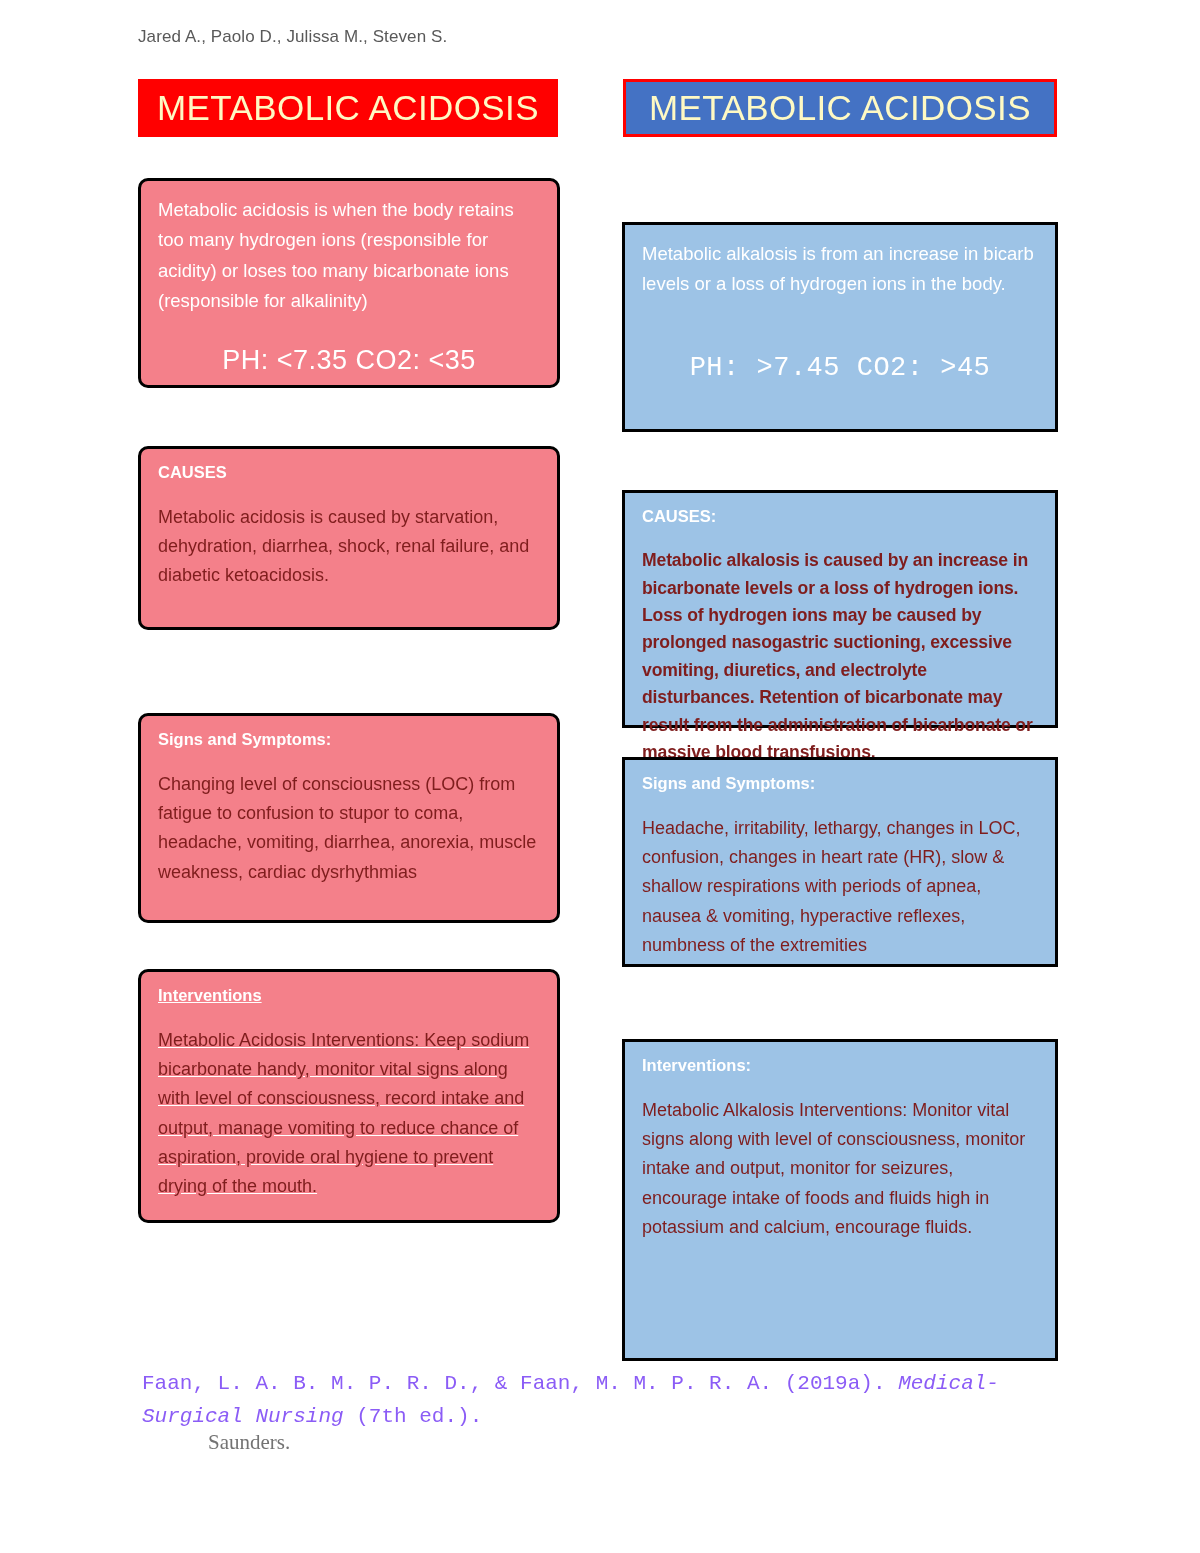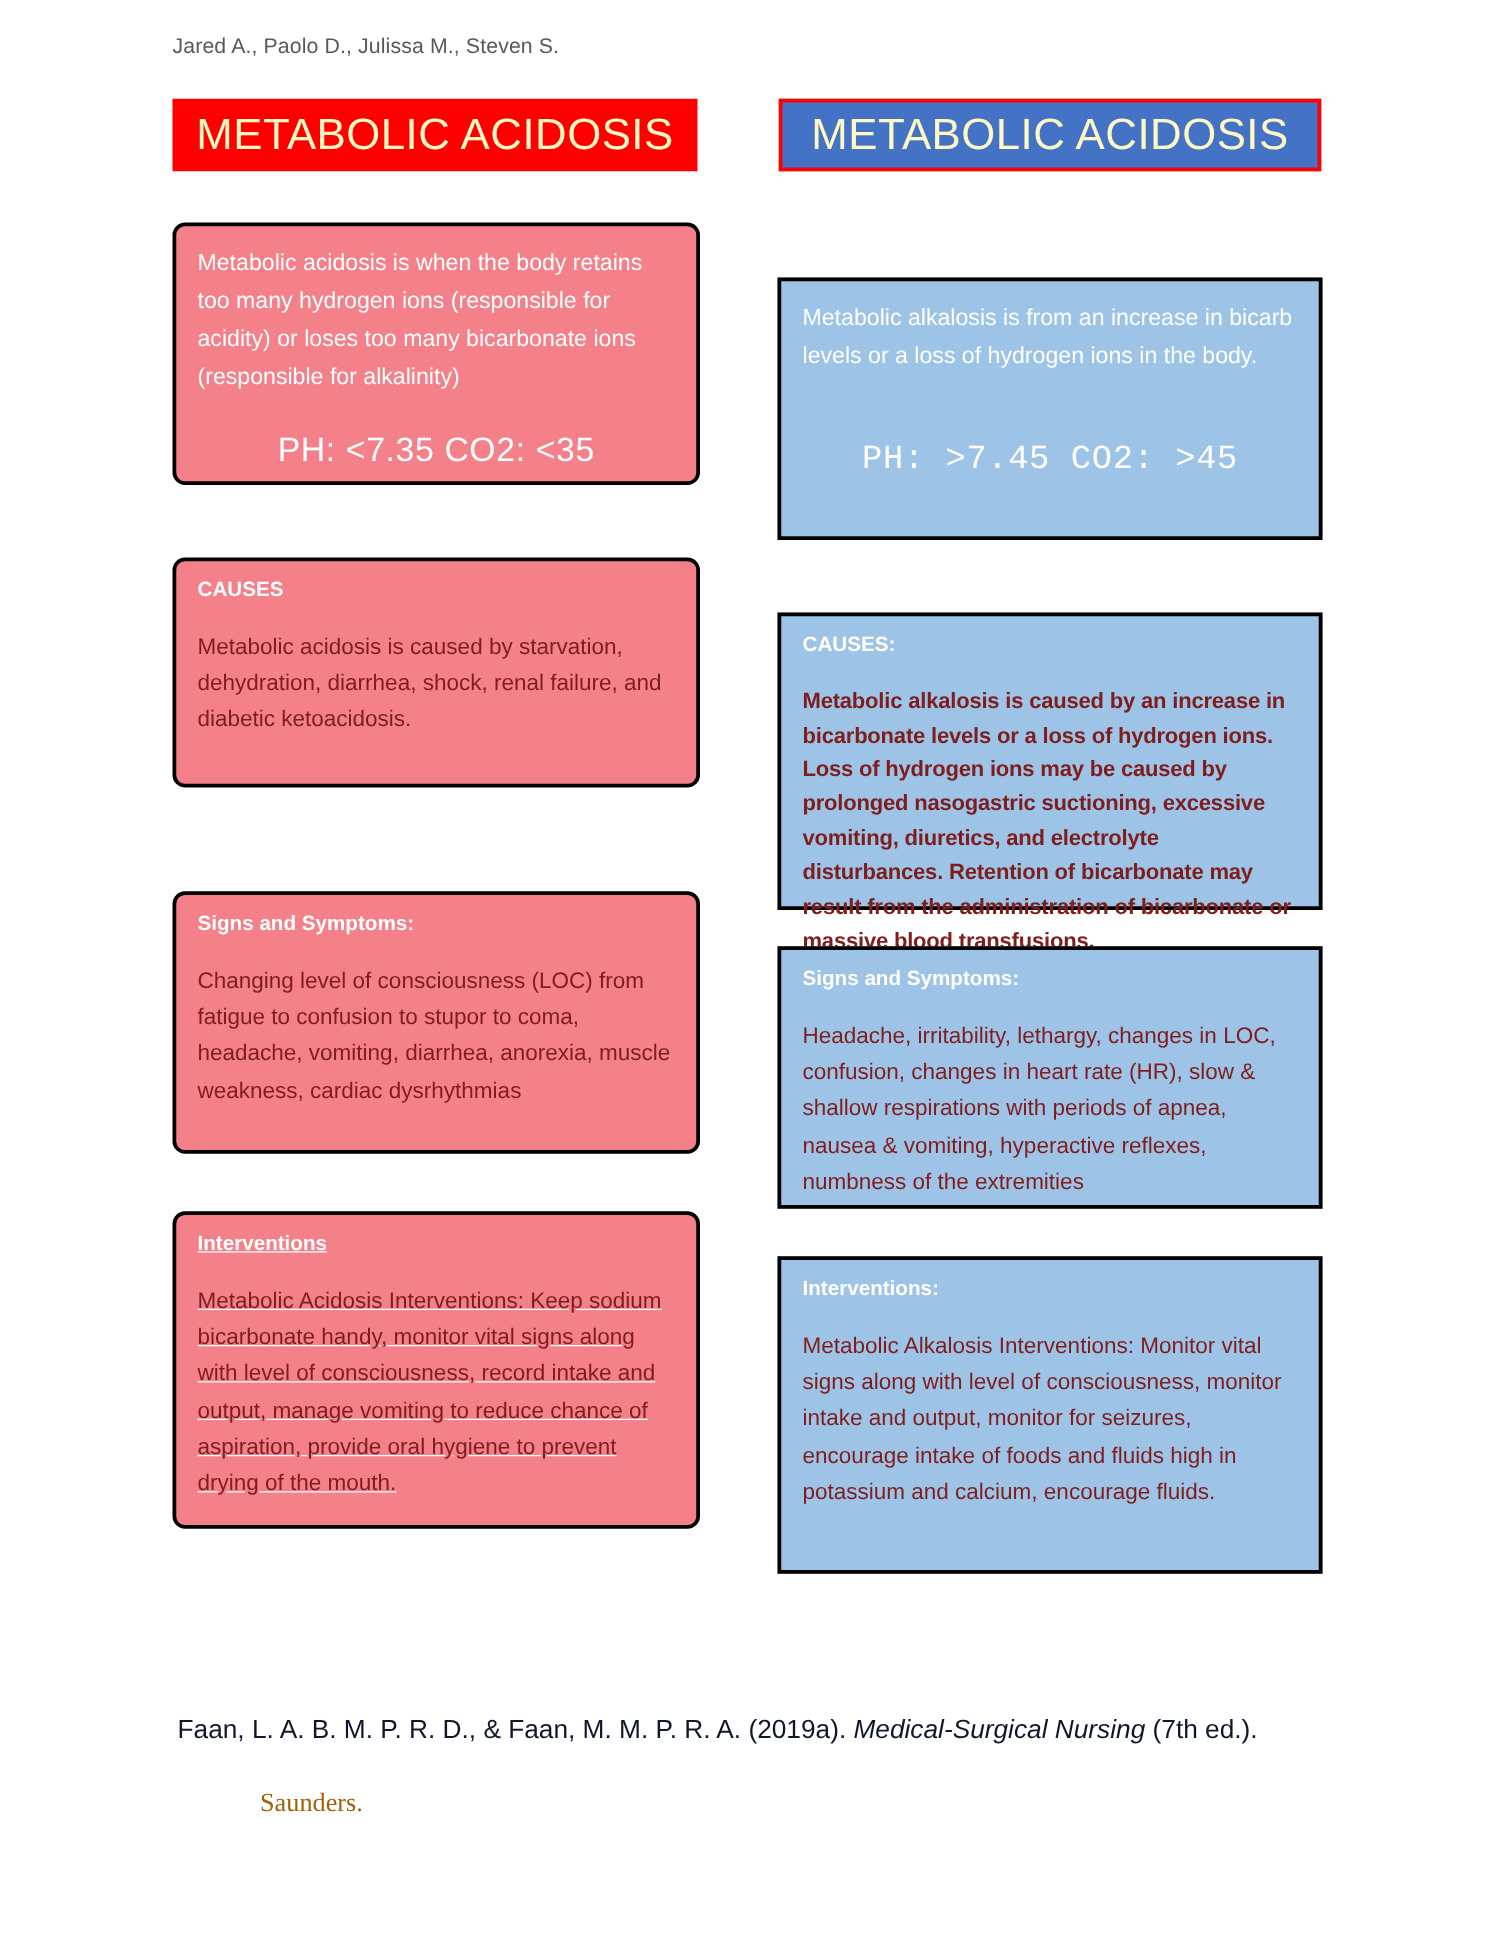--- a/index.html
+++ b/index.html
@@ -113,33 +113,33 @@
     line-height: 1.56;
     letter-spacing: -0.15px;
   }
 
   
   .citation {
     position: absolute;
     left: 142px;
     top: 1368px;
     width: 930px;
-    font-family: Liberation Sans, sans-serif;
+    font-family: Liberation Mono, monospace;
     font-size: 21px;
-    color: #0f172a;
+    color: #8b5cf6;
     line-height: 1.55;
   }
   .citation .italic { font-style: italic; }
   .citation-second {
     position: absolute;
     left: 208px;
     top: 1430px;
     font-family: "Liberation Serif", serif;
     font-size: 21px;
-    color: #a16207;
+    color: #737373;
   }
 </style>
 </head>
 <body>
 
 <div class="page">
 
   <div class="author-line">Jared A., Paolo D., Julissa M., Steven S.</div>
 
   <div class="banner banner-left">
@@ -178,21 +178,21 @@
   <div class="box blue col-right" style="top:713px; height:210px;">
     <div class="box-head">Signs and Symptoms:</div>
     <p class="box-body">Headache, irritability, lethargy, changes in LOC, confusion, changes in heart rate (HR), slow &amp; shallow respirations with periods of apnea, nausea &amp; vomiting, hyperactive reflexes, numbness of the extremities</p>
   </div>
 
   <div class="box pink col-left" style="top:969px; height:254px;text-decoration:underline;">
     <div class="box-head">Interventions</div>
     <p class="box-body">Metabolic Acidosis Interventions: Keep sodium bicarbonate handy, monitor vital signs along with level of consciousness, record intake and output, manage vomiting to reduce chance of aspiration, provide oral hygiene to prevent drying of the mouth.</p>
   </div>
 
-  <div class="box blue col-right" style="top:961px; height:254px;">
+  <div class="box blue col-right" style="top:995px; height:322px;">
     <div class="box-head">Interventions:</div>
     <p class="box-body">Metabolic Alkalosis Interventions: Monitor vital signs along with level of consciousness, monitor intake and output, monitor for seizures, encourage intake of foods and fluids high in potassium and calcium, encourage fluids.</p>
   </div>
 
   <div class="citation">
     <span>Faan, L. A. B. M. P. R. D., &amp; Faan, M. M. P. R. A. (2019a). </span><span class="italic">Medical-Surgical Nursing</span><span> (7th ed.).</span>
   </div>
   <div class="citation-second">Saunders.</div>
 
 </div>

